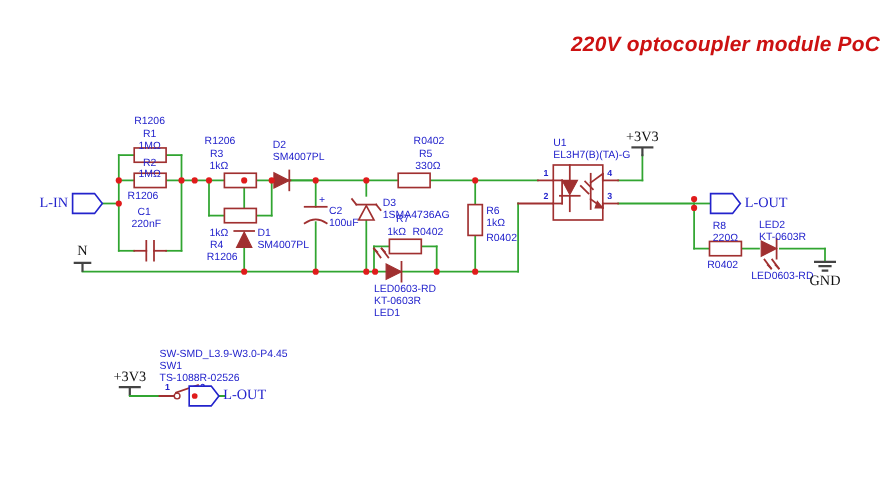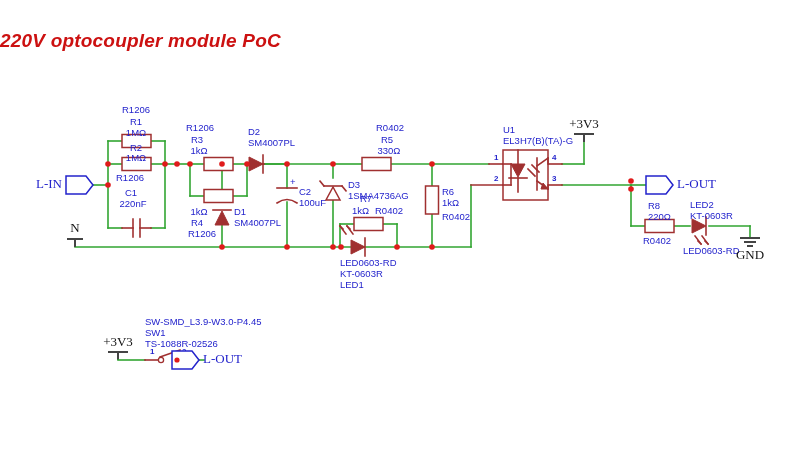--- a/index.html
+++ b/index.html
@@ -94,21 +94,21 @@
   text.netlabel {
     fill: #111111;
     font-family: "Liberation Serif", serif;
     font-size: 13px;
   }
   .title-text {
     position: absolute;
     left: 0;
     top: 30px;
     width: 800px;
-    text-align: left;
+    text-align: right;
     color: #cc1111;
     font-family: "Liberation Sans", sans-serif;
     font-size: 19px;
     font-style: italic;
     font-weight: bold;
     letter-spacing: 0.2px;
     white-space: nowrap;
   }
 </style>
 </head>

